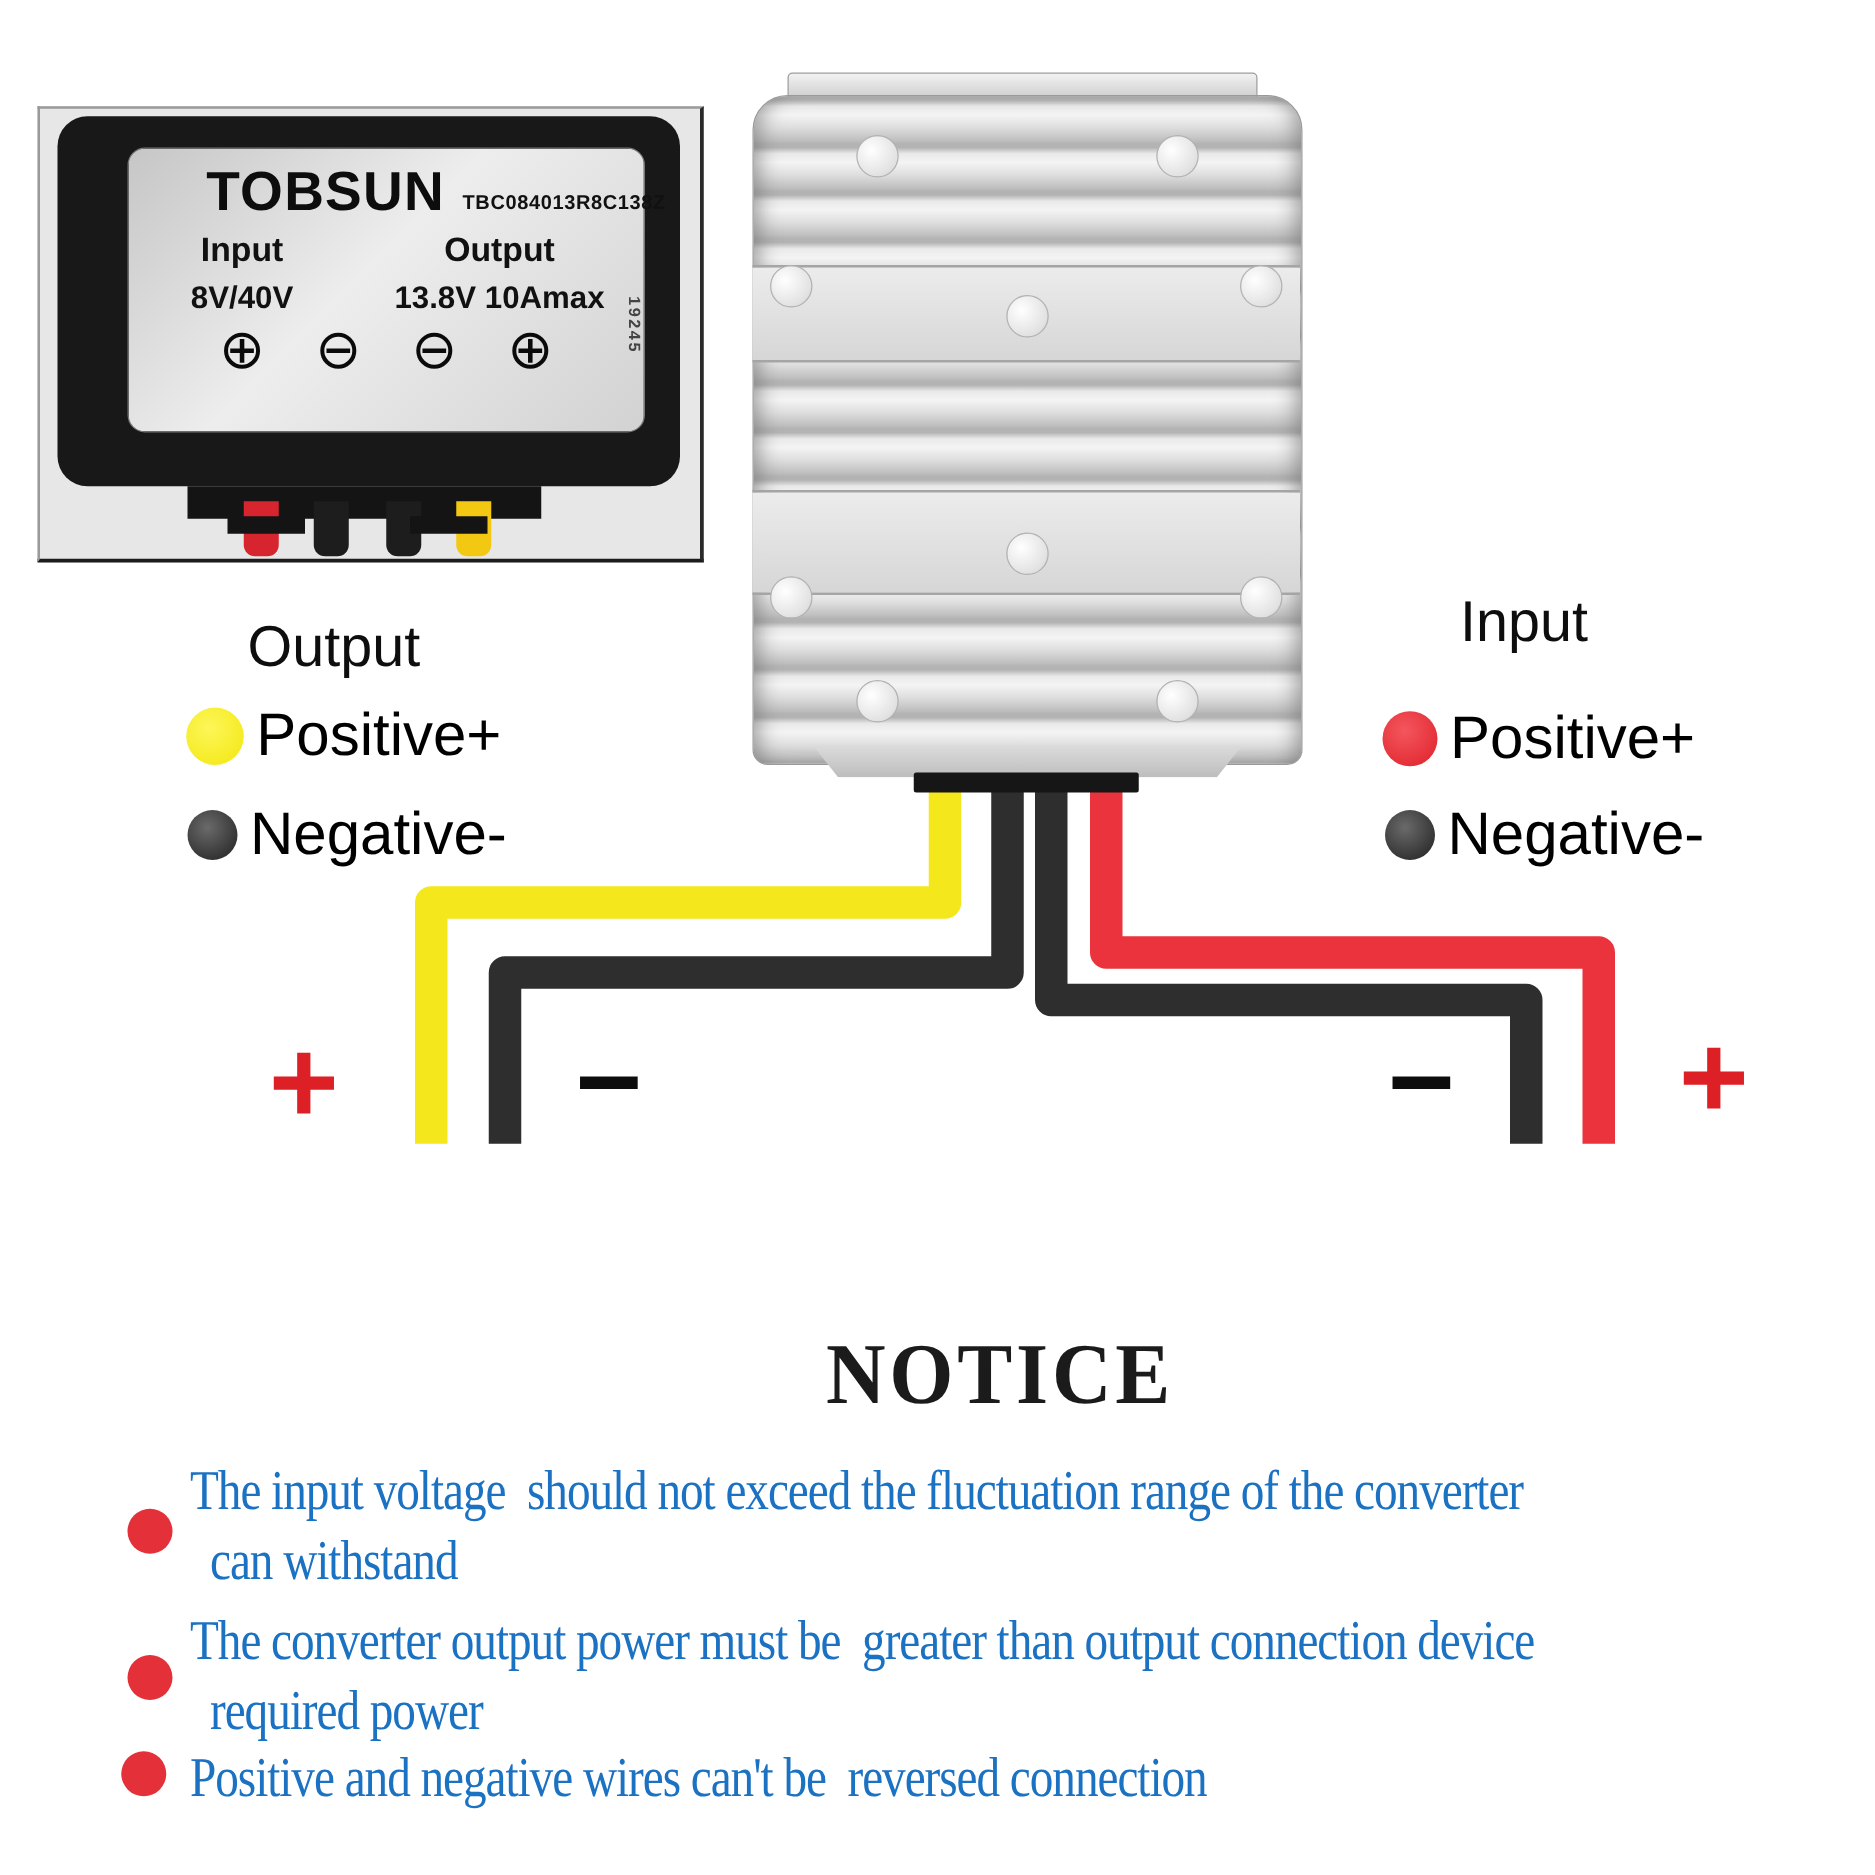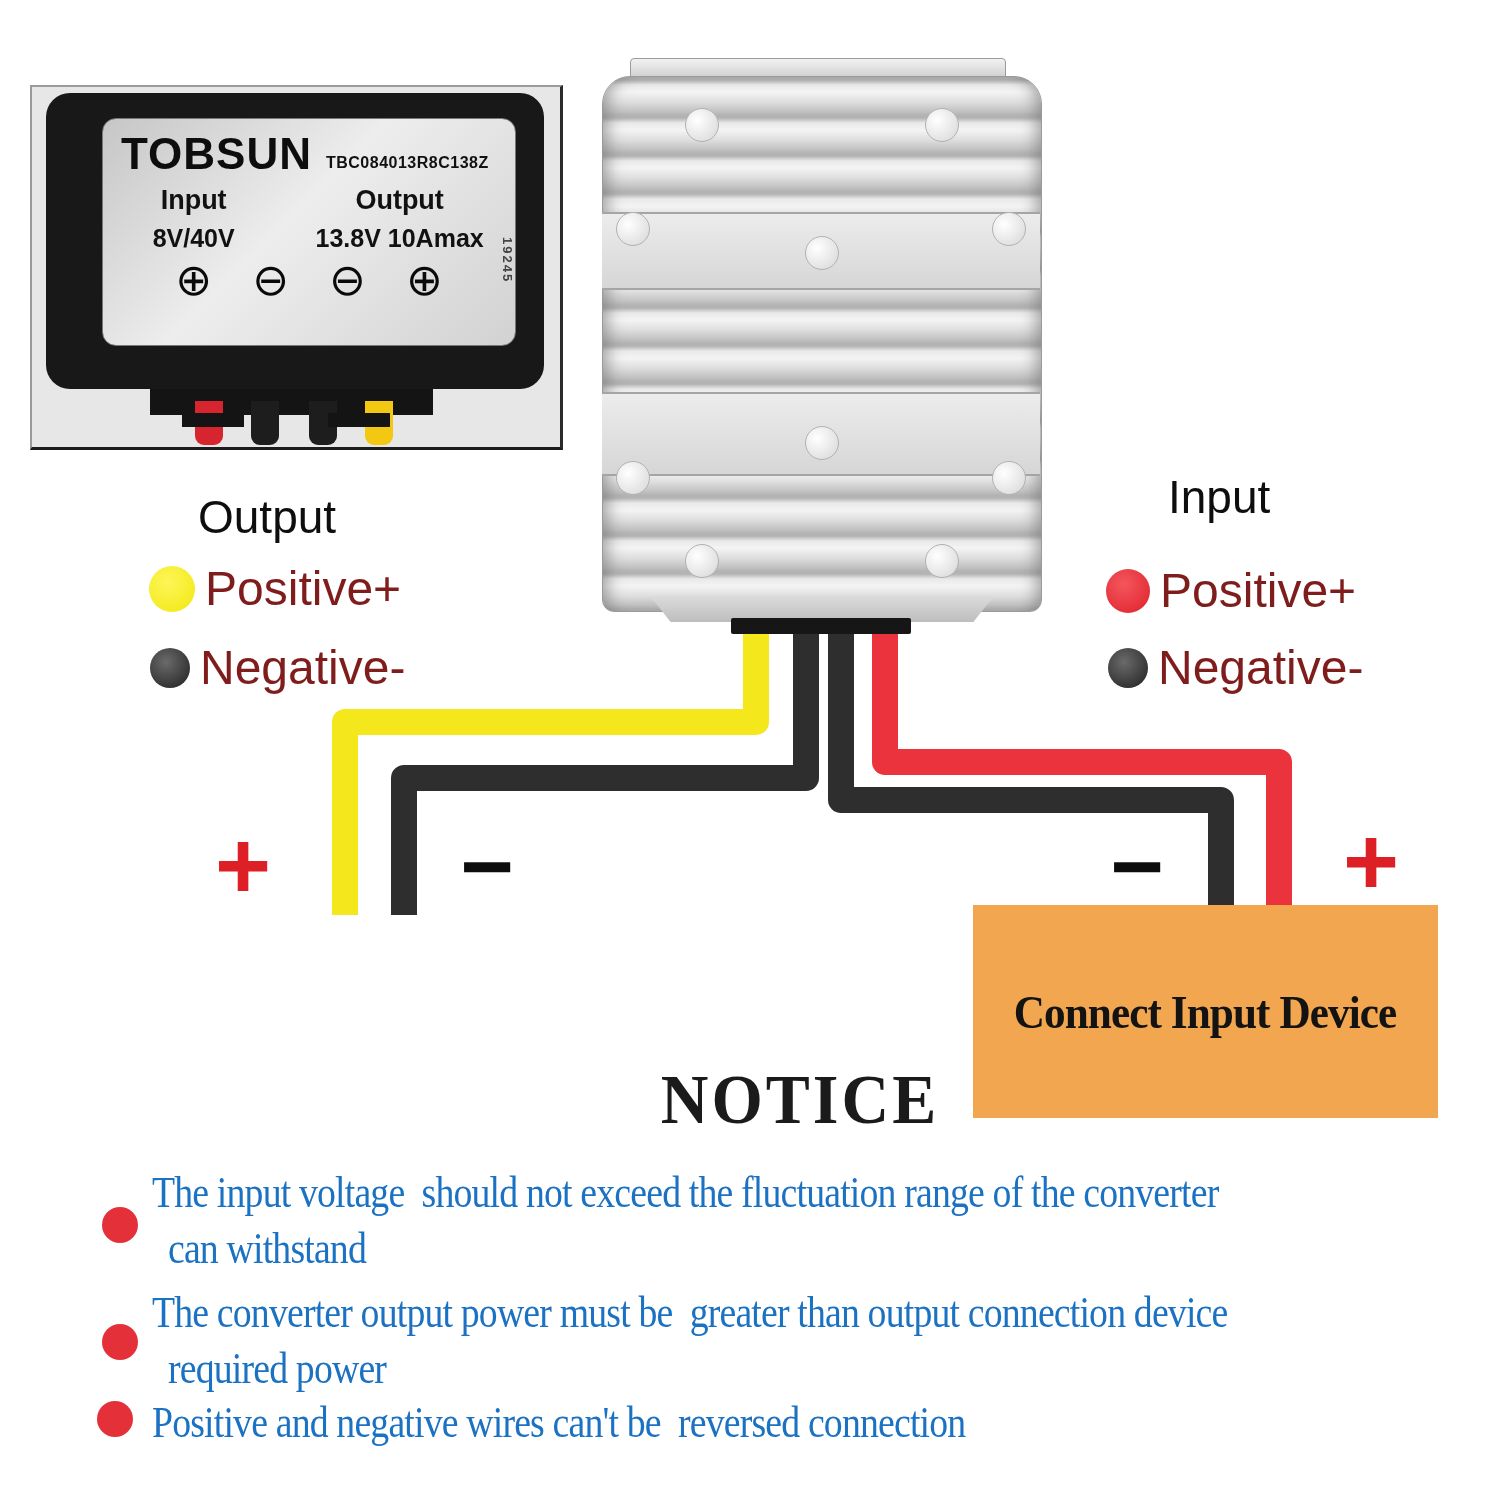--- a/index.html
+++ b/index.html
@@ -7,21 +7,21 @@
           font-family:"Liberation Sans",sans-serif;color:#111;}
 
   
   .inset{position:absolute;left:30px;top:85px;width:528px;height:360px;
          background:#e7e7e7;border:2px solid #9a9a9a;border-bottom:3px solid #1c1c1c;border-right:3px solid #2a2a2a;}
   .inset-device{position:absolute;left:14px;top:6px;width:498px;height:296px;background:#181818;border-radius:24px;}
   .inset-label{position:absolute;left:56px;top:25px;width:414px;height:228px;border-radius:14px;
                background:linear-gradient(135deg,#c6c6c6 0%,#ededed 45%,#d2d2d2 100%);
                border:1px solid #777;display:flex;flex-direction:column;padding:10px 0 0 0;box-sizing:border-box;}
   .brand-row{display:flex;align-items:flex-end;gap:14px;padding:0 18px;}
-  .brand{font-size:44px;font-weight:bold;letter-spacing:1px;color:#0d0d0d;}
+  .brand{font-size:44px;font-weight:bold;letter-spacing:1px;color:#0d0d0d;margin-left:44px;}
   .model{font-size:16px;font-weight:bold;letter-spacing:.5px;color:#111;padding-bottom:7px;}
   .label-title{font-size:26px;font-weight:bold;text-align:center;margin-top:4px;letter-spacing:.5px;}
   .io-row{display:flex;margin-top:6px;font-weight:bold;font-size:27px;}
   .spec-row{display:flex;margin-top:8px;font-weight:bold;font-size:25px;}
   .col1{flex:0 0 44%;text-align:center;}
   .col2{flex:0 0 56%;text-align:center;}
   .term-row{display:flex;justify-content:center;gap:40px;margin-top:4px;
             font-family:"DejaVu Sans",sans-serif;font-size:44px;line-height:46px;color:#0a0a0a;}
   .side-code{position:absolute;right:0px;top:118px;writing-mode:vertical-rl;font-size:13px;
              letter-spacing:2px;color:#444;font-weight:bold;}
@@ -55,21 +55,21 @@
   .wires{position:absolute;left:0;top:0;z-index:3;}
 
   
   .legend-title{position:absolute;font-size:46px;color:#0e0e0e;z-index:5;}
   .lt-out{left:198px;top:490px;} .lt-in{left:1168px;top:470px;}
   .lrow{position:absolute;display:flex;align-items:center;gap:10px;z-index:5;}
   .dot{border-radius:50%;flex:0 0 auto;}
   .dot-yel{width:46px;height:46px;background:radial-gradient(circle at 40% 35%,#fdf658,#f2e70f);}
   .dot-red{width:44px;height:44px;background:radial-gradient(circle at 40% 35%,#f4565e,#df2029);}
   .dot-blk{width:40px;height:40px;background:radial-gradient(circle at 40% 35%,#6a6a6a,#1f1f1f);}
-  .ltext{font-size:48px;color:#7f1d1d;white-space:nowrap;}
+  .ltext{font-size:48px;color:#000000;white-space:nowrap;}
   .row-out1{left:149px;top:561px;} .row-out2{left:150px;top:640px;}
   .row-in1{left:1106px;top:563px;} .row-in2{left:1108px;top:640px;}
 
   
   .obox{position:absolute;background:#f1a64f;z-index:4;display:flex;align-items:center;justify-content:center;}
   .box-out{left:152px;top:905px;width:460px;height:215px;}
   .box-in{left:973px;top:905px;width:465px;height:213px;}
   .box-label{font-family:"Liberation Serif",serif;font-weight:bold;font-size:47px;color:#131313;
              transform:scaleX(.92);white-space:nowrap;letter-spacing:-1px;}
   .sign{position:absolute;width:86px;text-align:center;font-weight:bold;z-index:5;
@@ -171,23 +171,20 @@
   <div class="lrow row-in2">
     <span class="dot dot-blk"></span>
     <span class="ltext">Negative-</span>
   </div>
 
   <div class="sign sign-plus sp-l">+</div>
   <div class="sign sign-minus sm-l">−</div>
   <div class="sign sign-minus sm-r">−</div>
   <div class="sign sign-plus sp-r">+</div>
 
-  <div class="obox box-in">
-    <span class="box-label">Connect Input Device</span>
-  </div>
 
   <div class="notice-title">NOTICE</div>
   <div class="nbullet nb1"></div>
   <div class="nbullet nb2"></div>
   <div class="nbullet nb3"></div>
   <div class="nline n1a">The input voltage  should not exceed the fluctuation range of the converter</div>
   <div class="nline n1b">can withstand</div>
   <div class="nline n2a">The converter output power must be  greater than output connection device</div>
   <div class="nline n2b">required power</div>
   <div class="nline n3a">Positive and negative wires can't be  reversed connection</div>

